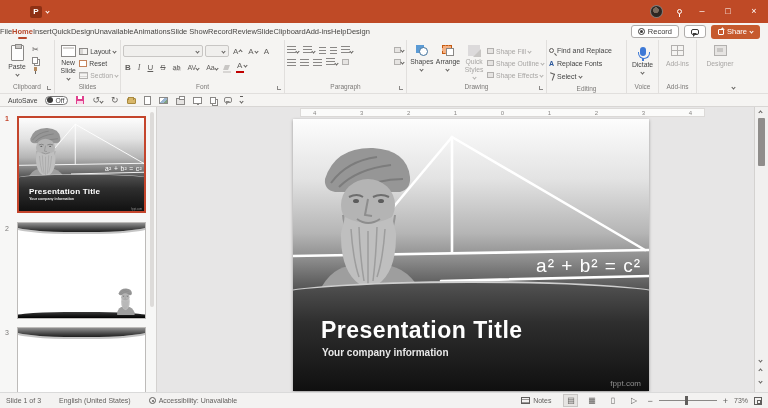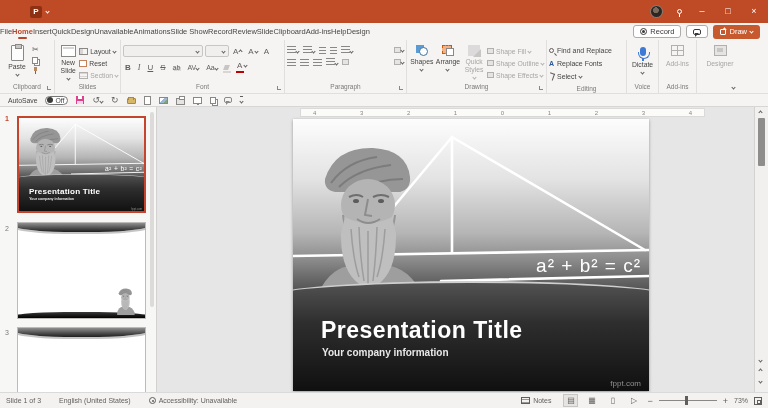--- a/index.html
+++ b/index.html
@@ -231,21 +231,21 @@
   <div class="tabrow-right">
     <div class="btn-outline">
       <span class="rec-dot"></span>
       <span>Record</span>
     </div>
     <div class="btn-outline">
       <span class="bubble"></span>
     </div>
     <div class="btn-share">
       <span class="share-ic"></span>
-      <span>Draw</span>
+      <span>Share</span>
       <span class="chev white"></span>
     </div>
   </div>
 </div>
 
 <div class="ribbon">
 
   <div class="rgroup" style="width:55px">
     <div class="rbody">
       <div class="bigbtn">

